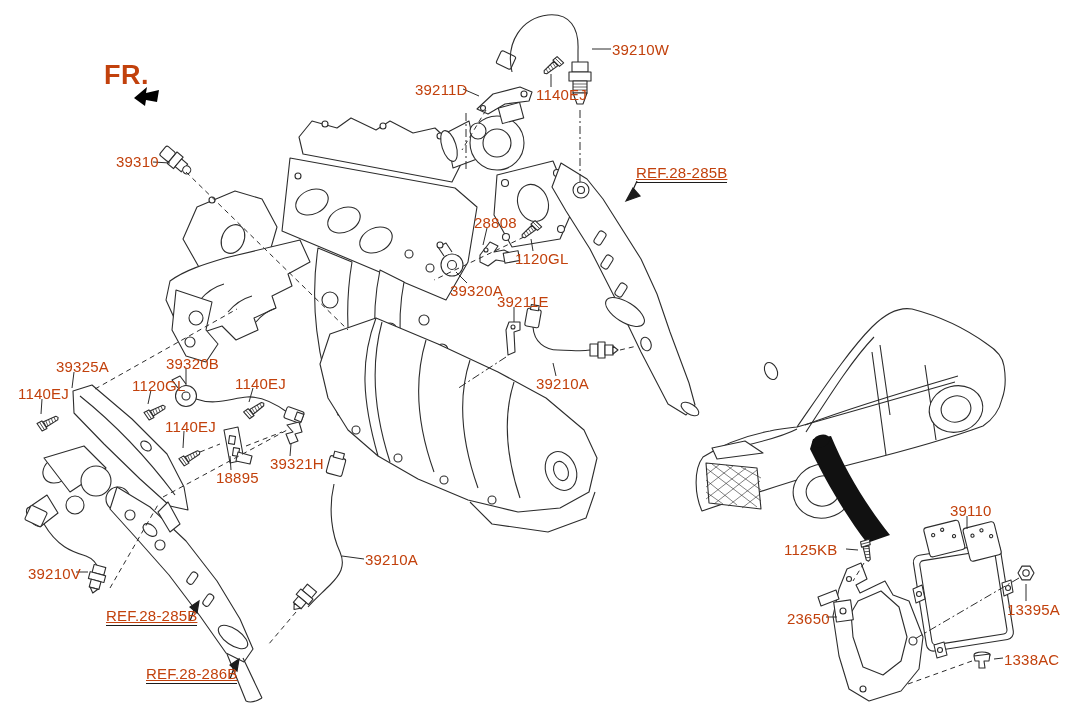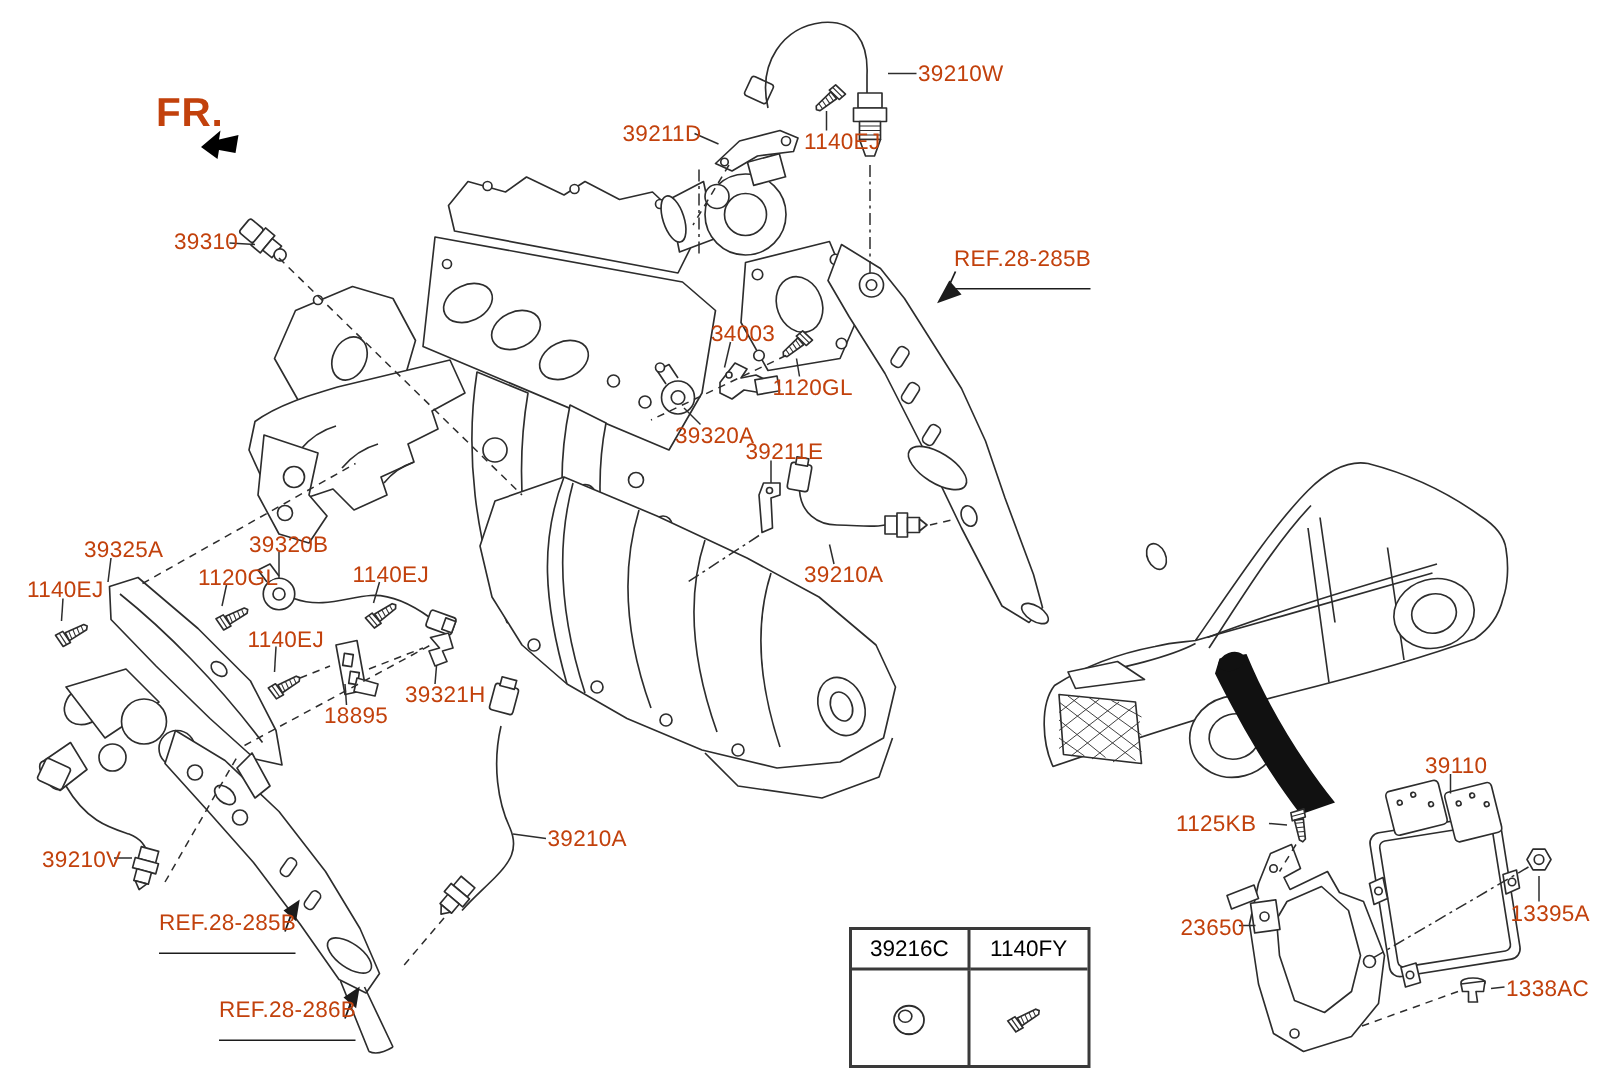--- a/index.html
+++ b/index.html
@@ -5,21 +5,21 @@
   html,body{margin:0;padding:0;background:#fff;}
   #stage{
     position:relative;width:1073px;height:727px;background:#ffffff;
     font-family:"Liberation Sans", sans-serif;overflow:hidden;
   }
   #art{position:absolute;left:0;top:0;}
   .plabel{
     position:absolute;font-size:15px;line-height:15px;color:#c2410c;
     white-space:nowrap;letter-spacing:0.2px;
   }
-  .ref{border-bottom:1.6px solid #1c1c1c;padding-bottom:12px;}
+  .ref{border-bottom:1.6px solid #1c1c1c;padding-bottom:2px;text-decoration:underline;}
   .fr{font-size:27px;font-weight:bold;letter-spacing:0.5px;}
   .legend-table{
     position:absolute;left:566px;top:618px;width:157px;height:90px;
     border:2px solid #3a3a3a;display:grid;
     grid-template-rows:27px 1fr;grid-template-columns:1fr 1fr;background:#fff;
   }
   .legend-cell{display:flex;align-items:center;justify-content:center;font-size:15px;color:#000;}
   .lc-h1{border-right:2px solid #3a3a3a;border-bottom:2px solid #3a3a3a;}
   .lc-h2{border-bottom:2px solid #3a3a3a;}
   .lc-b1{border-right:2px solid #3a3a3a;}
@@ -363,21 +363,21 @@
 
   <path fill="#000" d="M134,98 L147,87 L146,93 L159,90 L157,102 L146,100 L145,106 Z"></path>
 </svg>
 
 <div class="plabel fr" style="left:104px;top:68px">FR.</div>
 
 <div class="plabel" style="left:116px;top:154px">39310</div>
 <div class="plabel" style="left:415px;top:82px">39211D</div>
 <div class="plabel" style="left:536px;top:87px">1140EJ</div>
 <div class="plabel" style="left:612px;top:42px">39210W</div>
-<div class="plabel" style="left:474px;top:215px">34003</div>
+<div class="plabel" style="left:474px;top:215px">28808</div>
 <div class="plabel" style="left:515px;top:251px">1120GL</div>
 <div class="plabel" style="left:450px;top:283px">39320A</div>
 <div class="plabel" style="left:497px;top:294px">39211E</div>
 <div class="plabel" style="left:536px;top:376px">39210A</div>
 <div class="plabel" style="left:56px;top:359px">39325A</div>
 <div class="plabel" style="left:18px;top:386px">1140EJ</div>
 <div class="plabel" style="left:132px;top:378px">1120GL</div>
 <div class="plabel" style="left:166px;top:356px">39320B</div>
 <div class="plabel" style="left:235px;top:376px">1140EJ</div>
 <div class="plabel" style="left:165px;top:419px">1140EJ</div>
@@ -388,35 +388,14 @@
 <div class="plabel" style="left:950px;top:503px">39110</div>
 <div class="plabel" style="left:784px;top:542px">1125KB</div>
 <div class="plabel" style="left:1007px;top:602px">13395A</div>
 <div class="plabel" style="left:787px;top:611px">23650</div>
 <div class="plabel" style="left:1004px;top:652px">1338AC</div>
 
 <div class="plabel ref" style="left:636px;top:165px">REF.28-285B</div>
 <div class="plabel ref" style="left:106px;top:608px">REF.28-285B</div>
 <div class="plabel ref" style="left:146px;top:666px">REF.28-286B</div>
 
-<div class="legend-table">
-  <div class="legend-cell lc-h1">39216C</div>
-  <div class="legend-cell lc-h2">1140FY</div>
-  <div class="legend-cell lc-b1">
-    <svg width="44" height="44" viewBox="0 0 44 44">
-      <ellipse cx="22" cy="23" rx="10" ry="9.5" fill="#fff" stroke="#2d2d2d" stroke-width="1.2"></ellipse>
-      <ellipse cx="19.5" cy="20.5" rx="4.4" ry="4" fill="#fff" stroke="#2d2d2d" stroke-width="1.1"></ellipse>
-      <path d="M13,27 A10,9.5 0 0 0 31,27" fill="none" stroke="#2d2d2d" stroke-width="0.8"></path>
-    </svg>
-  </div>
-  <div class="legend-cell">
-    <svg width="44" height="44" viewBox="0 0 44 44">
-      <g transform="translate(11,27) rotate(-30)">
-        <path d="M-1,-4.5 L4.5,-4.5 L5.5,4.5 L0,4.5 Z" fill="#fff" stroke="#2d2d2d" stroke-width="1.1"></path>
-        <path d="M1.8,-4.5 L2.6,4.5" fill="none" stroke="#2d2d2d" stroke-width="0.8"></path>
-        <path d="M5.5,-3 L19,-2 L20.5,0 L19,2 L5.5,3 Z" fill="#fff" stroke="#2d2d2d" stroke-width="1.1"></path>
-        <path d="M8,-2.8 L7.5,2.8 M11,-2.6 L10.5,2.6 M14,-2.4 L13.5,2.4 M17,-2.2 L16.6,2.2" stroke="#2d2d2d" stroke-width="0.7"></path>
-      </g>
-    </svg>
-  </div>
+
 </div>
 
-</div>
-
 </body></html>

